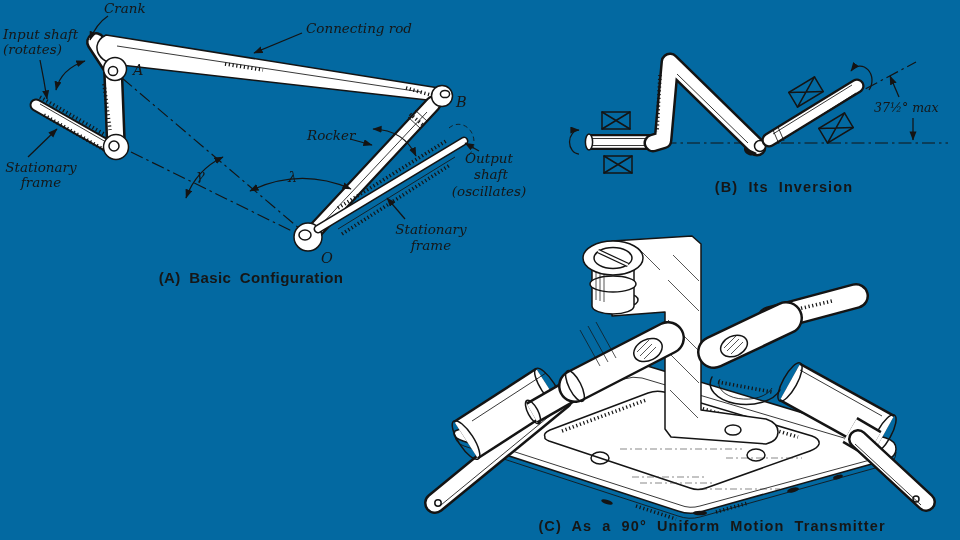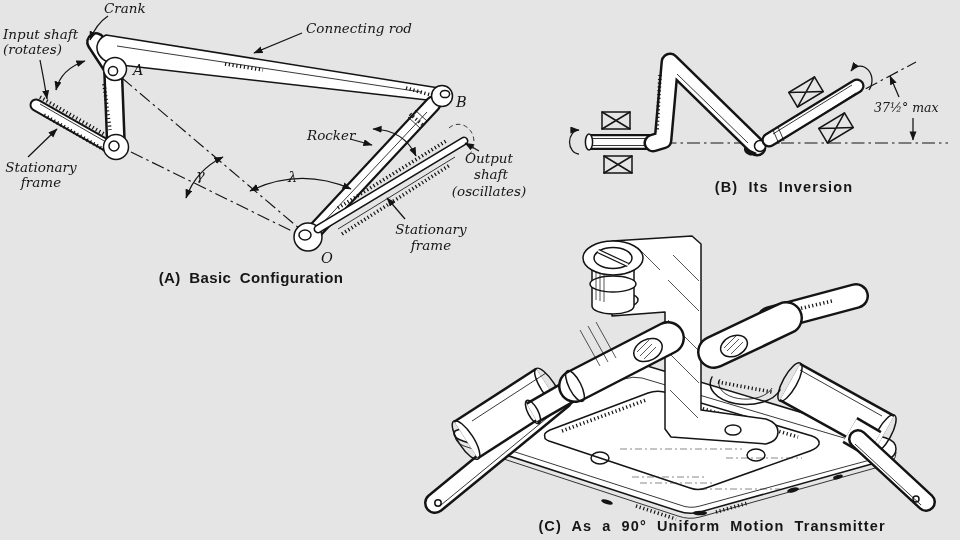--- a/index.html
+++ b/index.html
@@ -1,16 +1,16 @@
 <!DOCTYPE html>
 <html><head>
 <meta charset="utf-8">
 <style>
   html,body{margin:0;padding:0;background:#fff;}
-  #stage{position:relative;width:960px;height:540px;background:#e5e5e5;overflow:hidden;
+  #stage{position:relative;width:960px;height:540px;background:#0369a1;overflow:hidden;
          font-family:"Liberation Sans",sans-serif;}
   svg{position:absolute;left:0;top:0;}
   .ln{stroke:#141414;fill:none;stroke-width:1.5;stroke-linejoin:round;stroke-linecap:round;}
   .w{fill:#ffffff;}
   .thin{stroke:#141414;fill:none;stroke-width:.85;}
   .dd{stroke:#141414;fill:none;stroke-width:1.15;stroke-dasharray:13 4 2.5 4;}
   .ser{stroke:#141414;fill:none;stroke-width:3.6;stroke-dasharray:1.2 2.6;}
   .hatch{stroke:#141414;fill:none;stroke-width:.8;opacity:.9;}
   .lead{stroke:#141414;fill:none;stroke-width:1.25;}
   .stip{stroke:#3a3a3a;fill:none;stroke-width:.8;stroke-dasharray:7 3 2 3;opacity:.75;}

